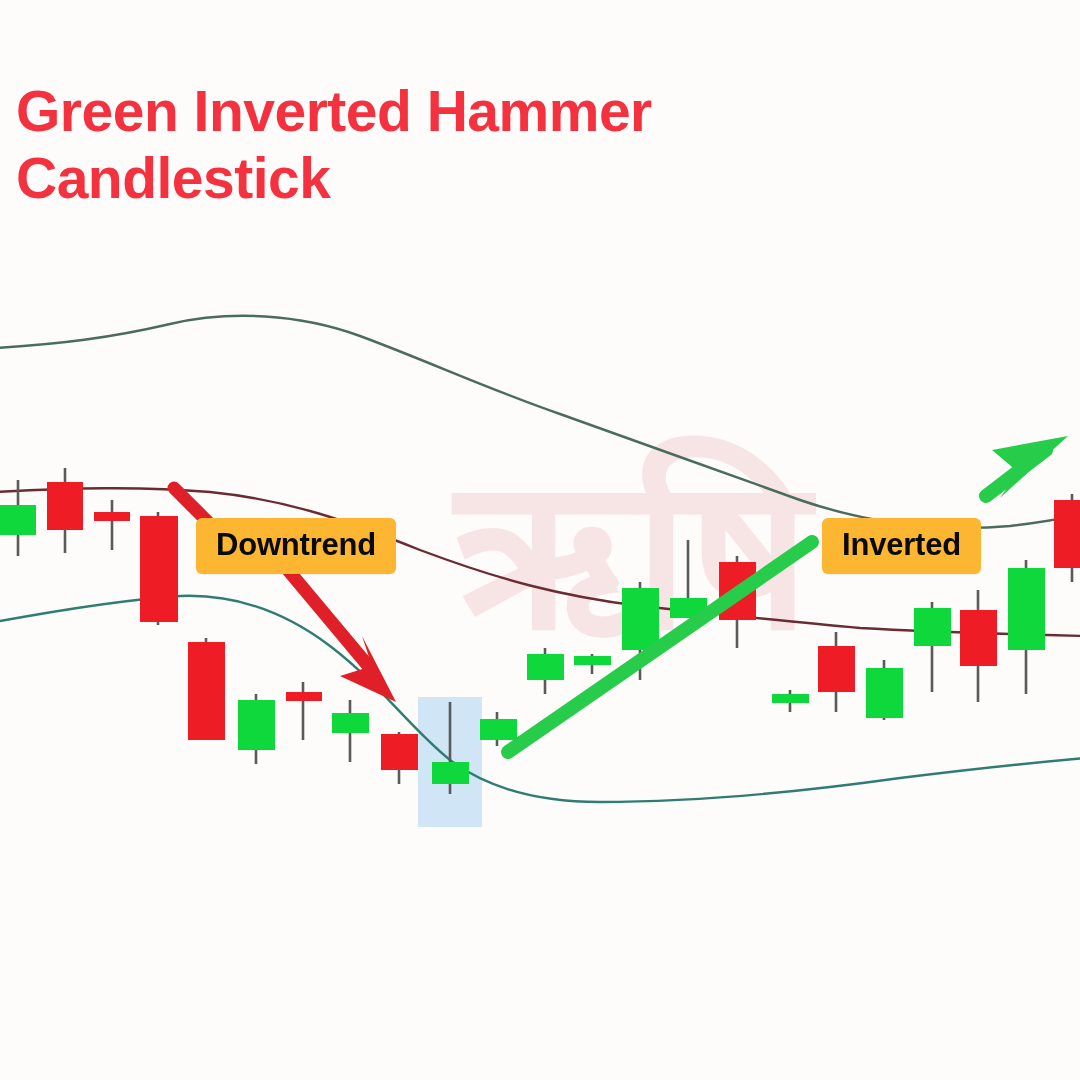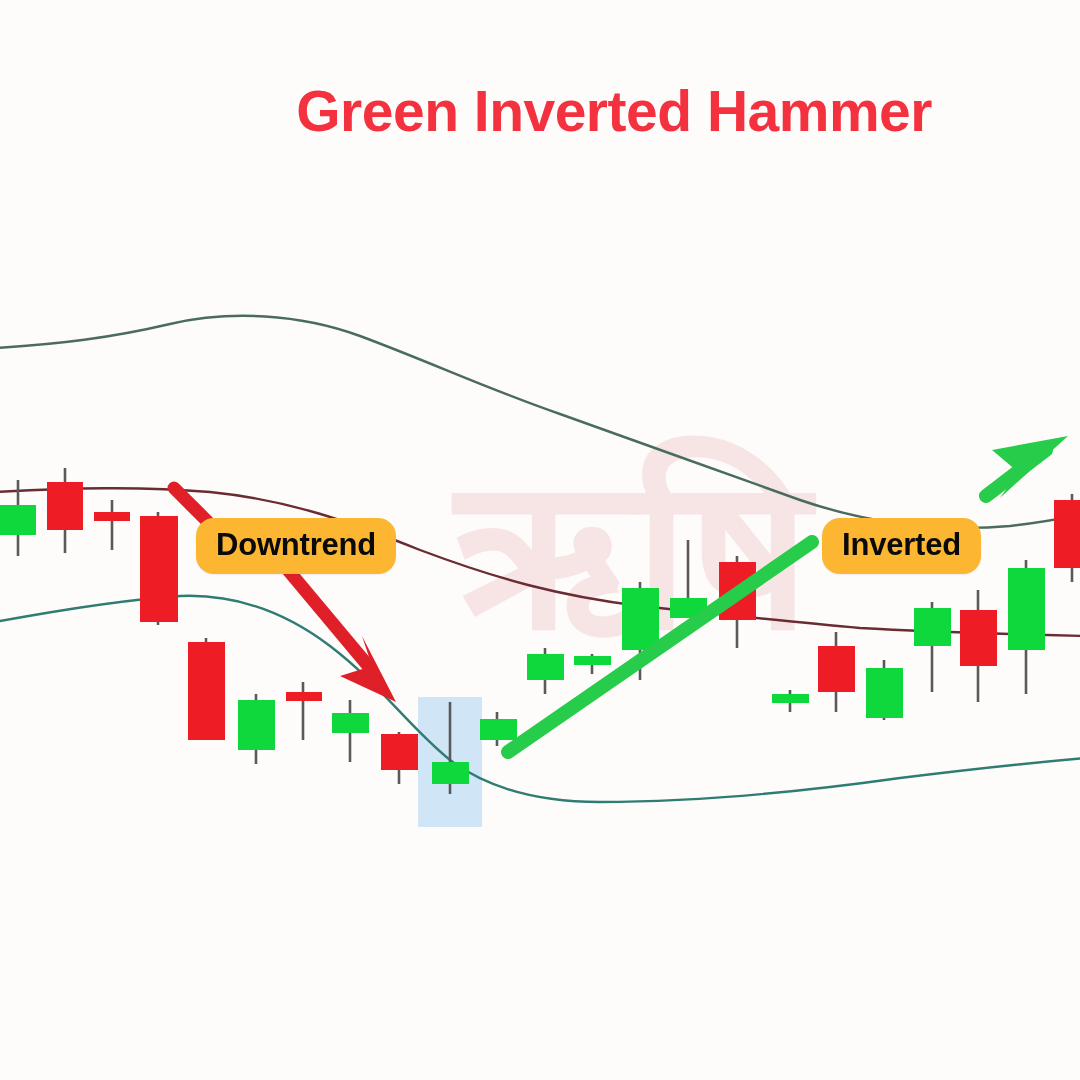--- a/index.html
+++ b/index.html
@@ -16,23 +16,23 @@
     position: relative;
     width: 1080px;
     height: 1080px;
     background: #fdfcfa;
   }
 
   
   #title-block {
     position: absolute;
     top: 78px;
-    left: 0;
+    left: 16px;
     width: 932px;
-    text-align: right;
+    text-align: left;
     pointer-events: none;
   }
   .title-line {
     font-family: "Liberation Sans", sans-serif;
     font-weight: bold;
     font-size: 57px;
     line-height: 1.17;
     letter-spacing: -0.5px;
     color: #f4323f;
   }
@@ -68,40 +68,41 @@
     text-align: center;
     opacity: 0.85;
     pointer-events: none;
     user-select: none;
   }
 
   
   .trend-label {
     position: absolute;
     background: #fcb632;
-    border-radius: 18px;
+    border-radius: 6px;
     padding: 9px 20px 11px 20px;
     font-family: "Liberation Sans", sans-serif;
     font-weight: bold;
     font-size: 31px;
     color: #0a0a0a;
     letter-spacing: -0.2px;
     white-space: nowrap;
     box-shadow: 0 1px 2px rgba(0,0,0,0.06);
   }
   #label-downtrend { left: 196px; top: 518px; }
   #label-uptrend   { left: 822px; top: 518px; }
 </style>
 </head>
 <body>
 
 <div id="stage">
 
   <div id="title-block">
     <div class="title-line">Green Inverted Hammer</div>
+    <div class="title-line">Candlestick</div>
   </div>
 
   <div id="chart-area">
 
     <div id="watermark">ऋषि</div>
 
     <svg id="chart-svg" viewBox="0 0 1080 700">
 
       <rect x="418" y="447" width="64" height="130" fill="#c8e0f5" opacity="0.85"></rect>
 

